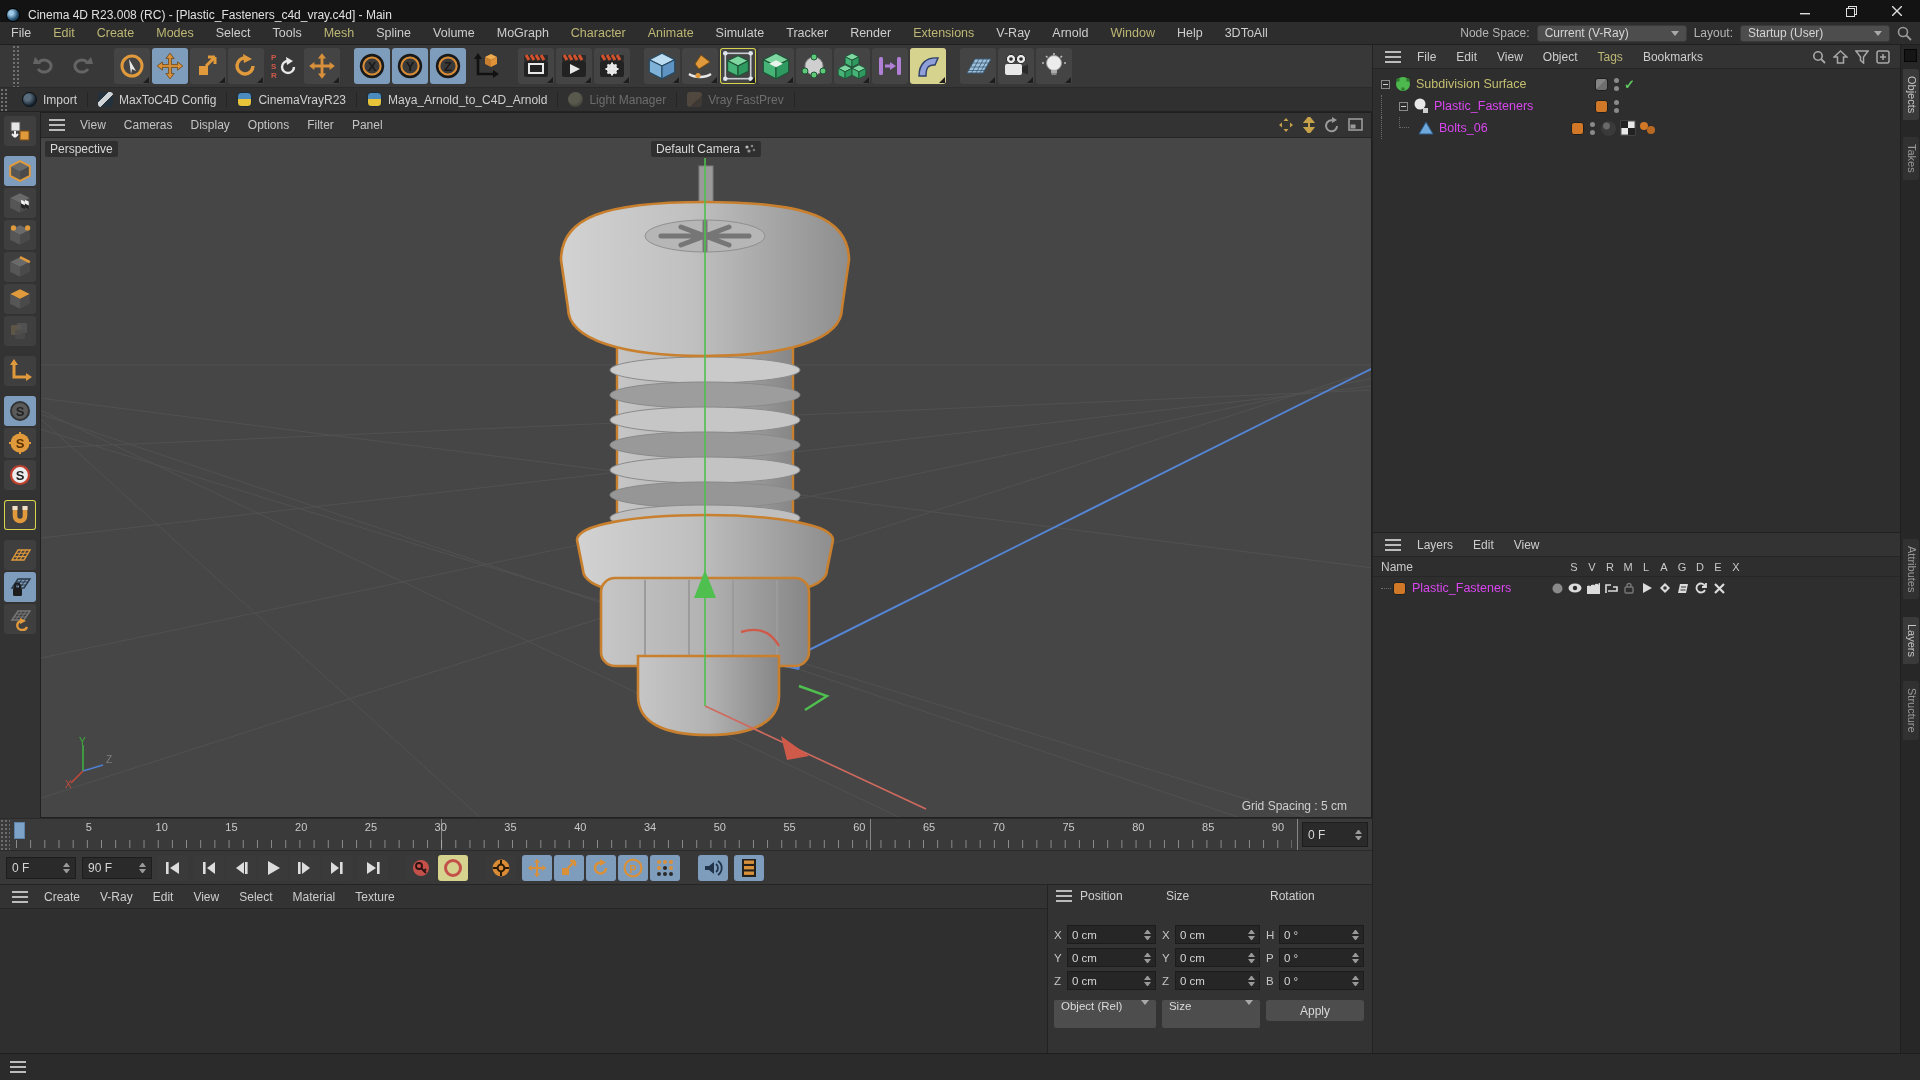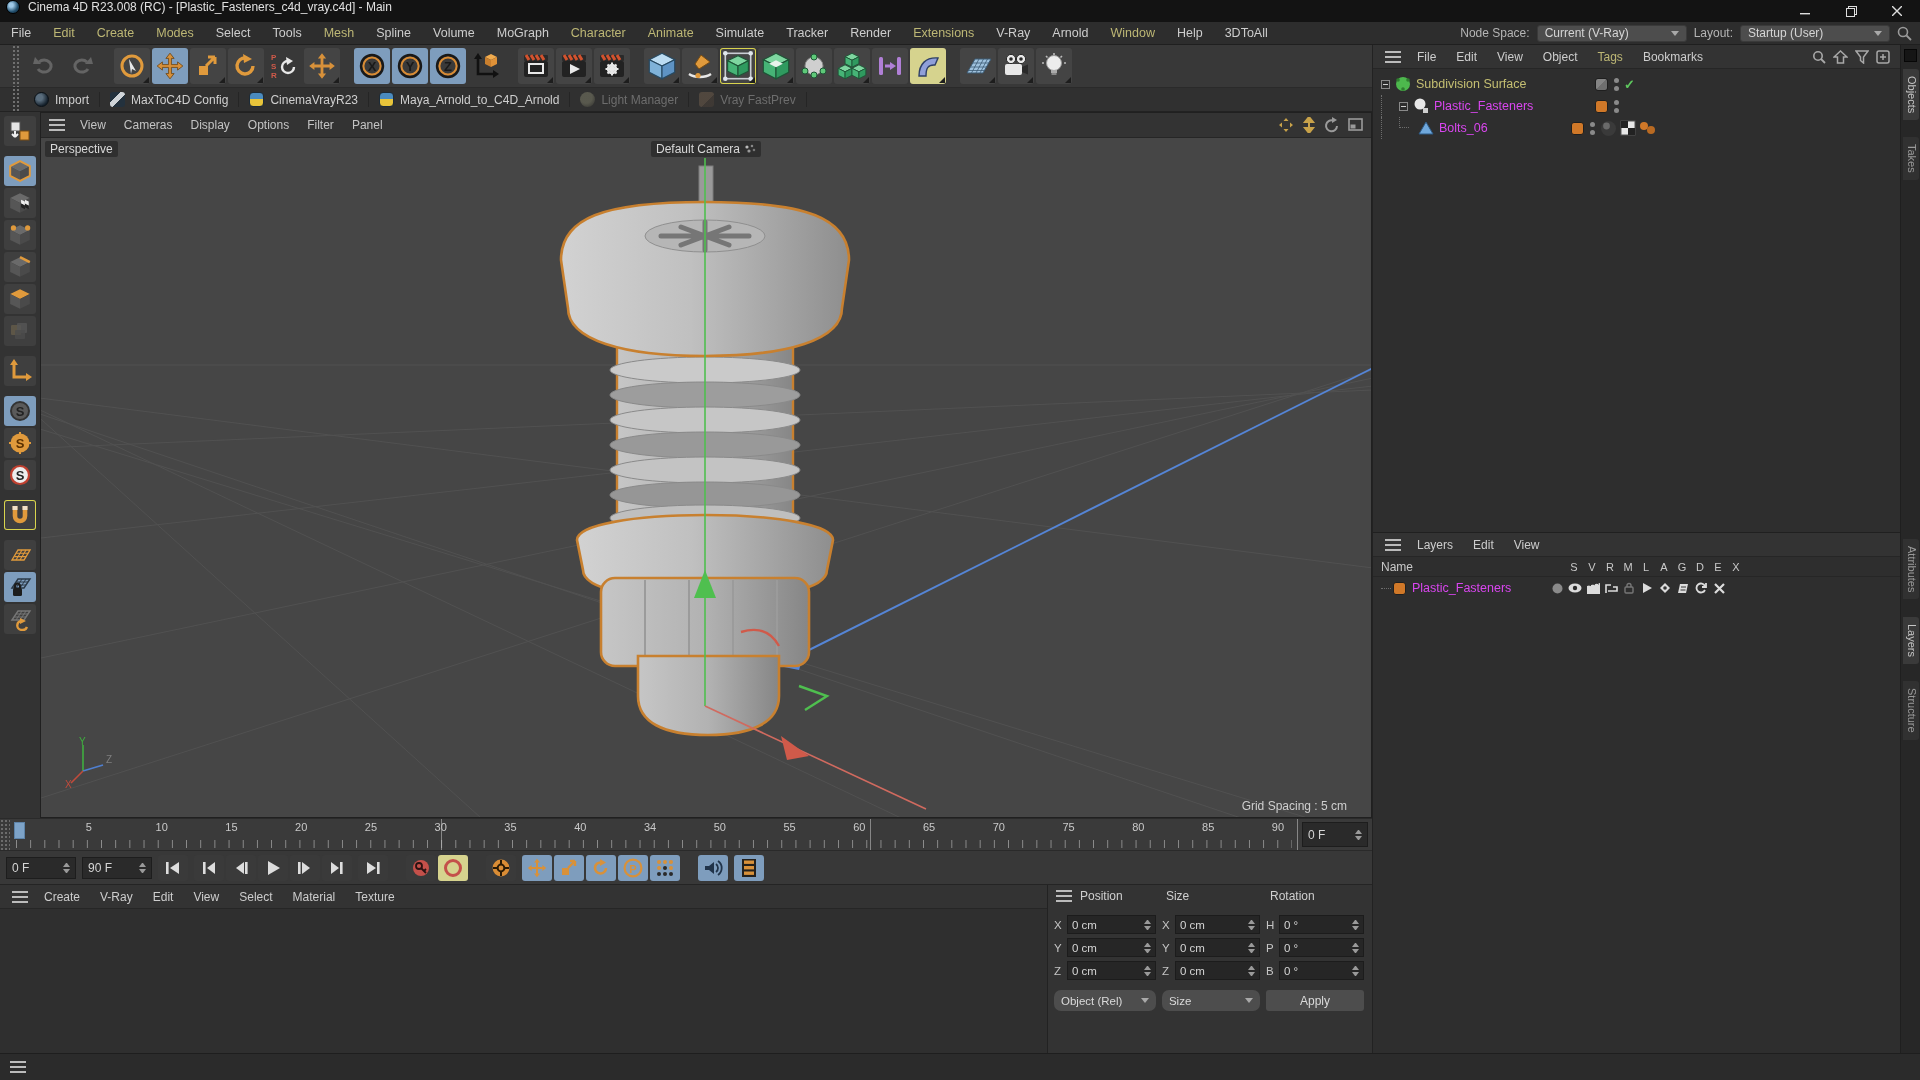--- a/index.html
+++ b/index.html
@@ -2,21 +2,21 @@
 <html><head>
 <meta charset="utf-8">
 <style>
 *{box-sizing:border-box;margin:0;padding:0}
 html,body{width:1920px;height:1080px;overflow:hidden}
 body{font-family:"Liberation Sans",sans-serif;font-size:12px;color:#c8c8c8;background:#2b2b2b}
 .flex{display:flex}.col{display:flex;flex-direction:column}
 svg{display:block}
 
 
-.titlebar{height:22px;background:#131313;display:flex;align-items:flex-start;color:#d8d8d8}
+.titlebar{height:22px;background:#131313;display:flex;align-items:flex-end;color:#d8d8d8}
 .app-ico{width:14px;height:14px;border-radius:50%;margin:0 8px 0 6px;background:radial-gradient(circle at 35% 35%,#9ec9e8 0 18%,#23506e 60%,#0d2231 100%);border:1px solid #000}
 .titlebar .title{font-size:12px;color:#e0e0e0}
 .wbtns{margin-left:auto;display:flex;height:100%}
 .wbtn{width:46px;height:100%;display:flex;align-items:center;justify-content:center}
 
 
 .menubar{height:23px;background:#2d2d2d;border-bottom:1px solid #1f1f1f;display:flex;align-items:center}
 .menus{display:flex;align-items:center}
 .menu-item{padding:0 11px;font-size:12.5px;color:#cdcdcd;cursor:default}
 .menu-item.accent{color:#bdb775}
@@ -29,21 +29,21 @@
 .grip{width:8px;align-self:stretch;background-image:radial-gradient(#707070 1px,transparent 1.2px);background-size:4px 4px;margin-right:4px}
 .tbtn{width:36px;height:36px;border-radius:3px;background:#444;display:flex;align-items:center;justify-content:center;position:relative;flex:0 0 auto}
 .tbtn.off{background:transparent}
 .tbtn.blue{background:#7e9dbd}
 .tbtn.ylw{background:#d6d38e}
 .tbtn.ybord{box-shadow:0 0 0 1px #d9d44e inset}
 .tbtn.fly::after{content:"";position:absolute;right:1px;bottom:1px;border-left:6px solid transparent;border-bottom:6px solid #1d1d1d}
 .tsep{width:10px;flex:0 0 auto}
 
 
-.pluginbar{height:24px;background:#303030;border-bottom:1px solid #222;display:flex;align-items:center;padding-left:12px}
+.pluginbar{height:24px;background:#303030;border-bottom:1px solid #222;display:flex;align-items:center;padding-left:0}
 .plug-item{display:flex;align-items:center;gap:6px;padding:0 10px;height:100%;border-right:1px solid #252525;color:#cfcfcf;font-size:12px}
 .plug-item.disabled{color:#6d6d6d}
 .plug-ico{width:15px;height:15px;border-radius:3px;flex:0 0 auto}
 .ic-c4d{border-radius:50%;background:radial-gradient(circle at 35% 35%,#5a6d7d 0 25%,#16222d 70%);border:1px solid #0a1117}
 .ic-wrench{background:linear-gradient(135deg,transparent 35%,#cfd4d8 35% 60%,transparent 60%),#23313d;border-radius:3px}
 .ic-python{background:linear-gradient(180deg,#4b8bbe 50%,#e8c43a 50%);border-radius:4px;border:1px solid #1c2b38}
 .ic-bulb{border-radius:50%;background:radial-gradient(circle at 40% 35%,#7a7a66 0 45%,#4a4a40 80%);opacity:.55}
 .ic-play{background:linear-gradient(135deg,#6b5a4a 0 60%,#4a4038 60%);border-radius:3px;opacity:.55}
 
 
@@ -105,31 +105,31 @@
 .pan-menu{height:24px;background:#333;display:flex;align-items:center;padding:0 6px;border-bottom:1px solid #262626}
 .pan-menu .menu-item{padding:0 10px;font-size:12px}
 .hamb{width:16px;height:12px;margin:0 6px;background:linear-gradient(#bbb 0 2px,transparent 2px 5px,#bbb 5px 7px,transparent 7px 10px,#bbb 10px 12px)}
 .mat-area{flex:1;padding:6px 8px}
 .mat-item{width:54px}
 .mat-thumb{width:52px;height:52px;border:1px solid #7fa0c8;background:repeating-conic-gradient(#6e6e6e 0 25%,#515151 0 50%) 0 0/16px 16px;display:flex;align-items:center;justify-content:center}
 .mat-sphere{width:46px;height:46px;border-radius:50%;background:radial-gradient(circle at 35% 30%,#a8a8a8 0 8%,#6a6a6a 40%,#2e2e2e 75%,#1a1a1a 100%)}
 .mat-name{margin-top:1px;background:#4a6d9c;color:#fff;font-size:11px;padding:0 3px;display:inline-block}
 
 .coords{width:324px;background:#333;display:flex;flex-direction:column;padding:4px 8px 6px 6px}
-.coords-head{display:flex;align-items:center;color:#cfcfcf;margin-bottom:8px}
+.coords-head{display:flex;align-items:center;color:#cfcfcf;margin-bottom:18px}
 .coords-head .hamb{margin:0 8px 0 2px}
 .cgroup-title{font-size:12px}
 .cgrid{display:flex;gap:6px;flex:1}
 .cgroup{display:flex;flex-direction:column;gap:4px}
 .cg-pos{width:104px}.cg-size{width:100px}.cg-rot{width:98px}
 .crow{display:flex;align-items:center;gap:4px}
 .clabel{width:9px;color:#c5c5c5;font-size:11.5px}
 .cfield{flex:1;height:19px;background:#262626;border:1px solid #1c1c1c;display:flex;align-items:center;justify-content:space-between;padding:0 4px;color:#d5d5d5;font-size:11.5px}
 .cfoot{display:flex;gap:6px;margin-top:6px}
-.cdrop{height:21px;background:#4d4d4d;border-radius:7px;display:flex;align-items:center;justify-content:space-between;padding:0 7px;color:#dadada;font-size:11.5px}
+.cdrop{height:28px;background:#4d4d4d;border-radius:2px;display:flex;align-items:flex-start;justify-content:space-between;padding:0 7px;color:#dadada;font-size:11.5px}
 .cbtn{height:21px;background:#4d4d4d;border-radius:3px;display:flex;align-items:center;justify-content:center;color:#dadada;width:98px;font-size:12px}
 
 
 .om{height:488px;display:flex;flex-direction:column;border-bottom:1px solid #202020}
 .om-tools{margin-left:auto;display:flex;gap:7px;align-items:center;padding-right:4px}
 .om-tree{flex:1;background:#2e2e2e;padding-top:4px}
 .om-row{height:22px;display:flex;align-items:center;font-size:12.5px}
 .expander{width:9px;height:9px;border:1px solid #8a8a8a;background:#2e2e2e;position:relative;flex:0 0 auto}
 .expander::after{content:"";position:absolute;left:1px;right:1px;top:3px;height:1px;background:#cfcfcf}
 .treeline{width:10px;height:22px;border-left:1px dotted #6d6d6d;flex:0 0 auto}

